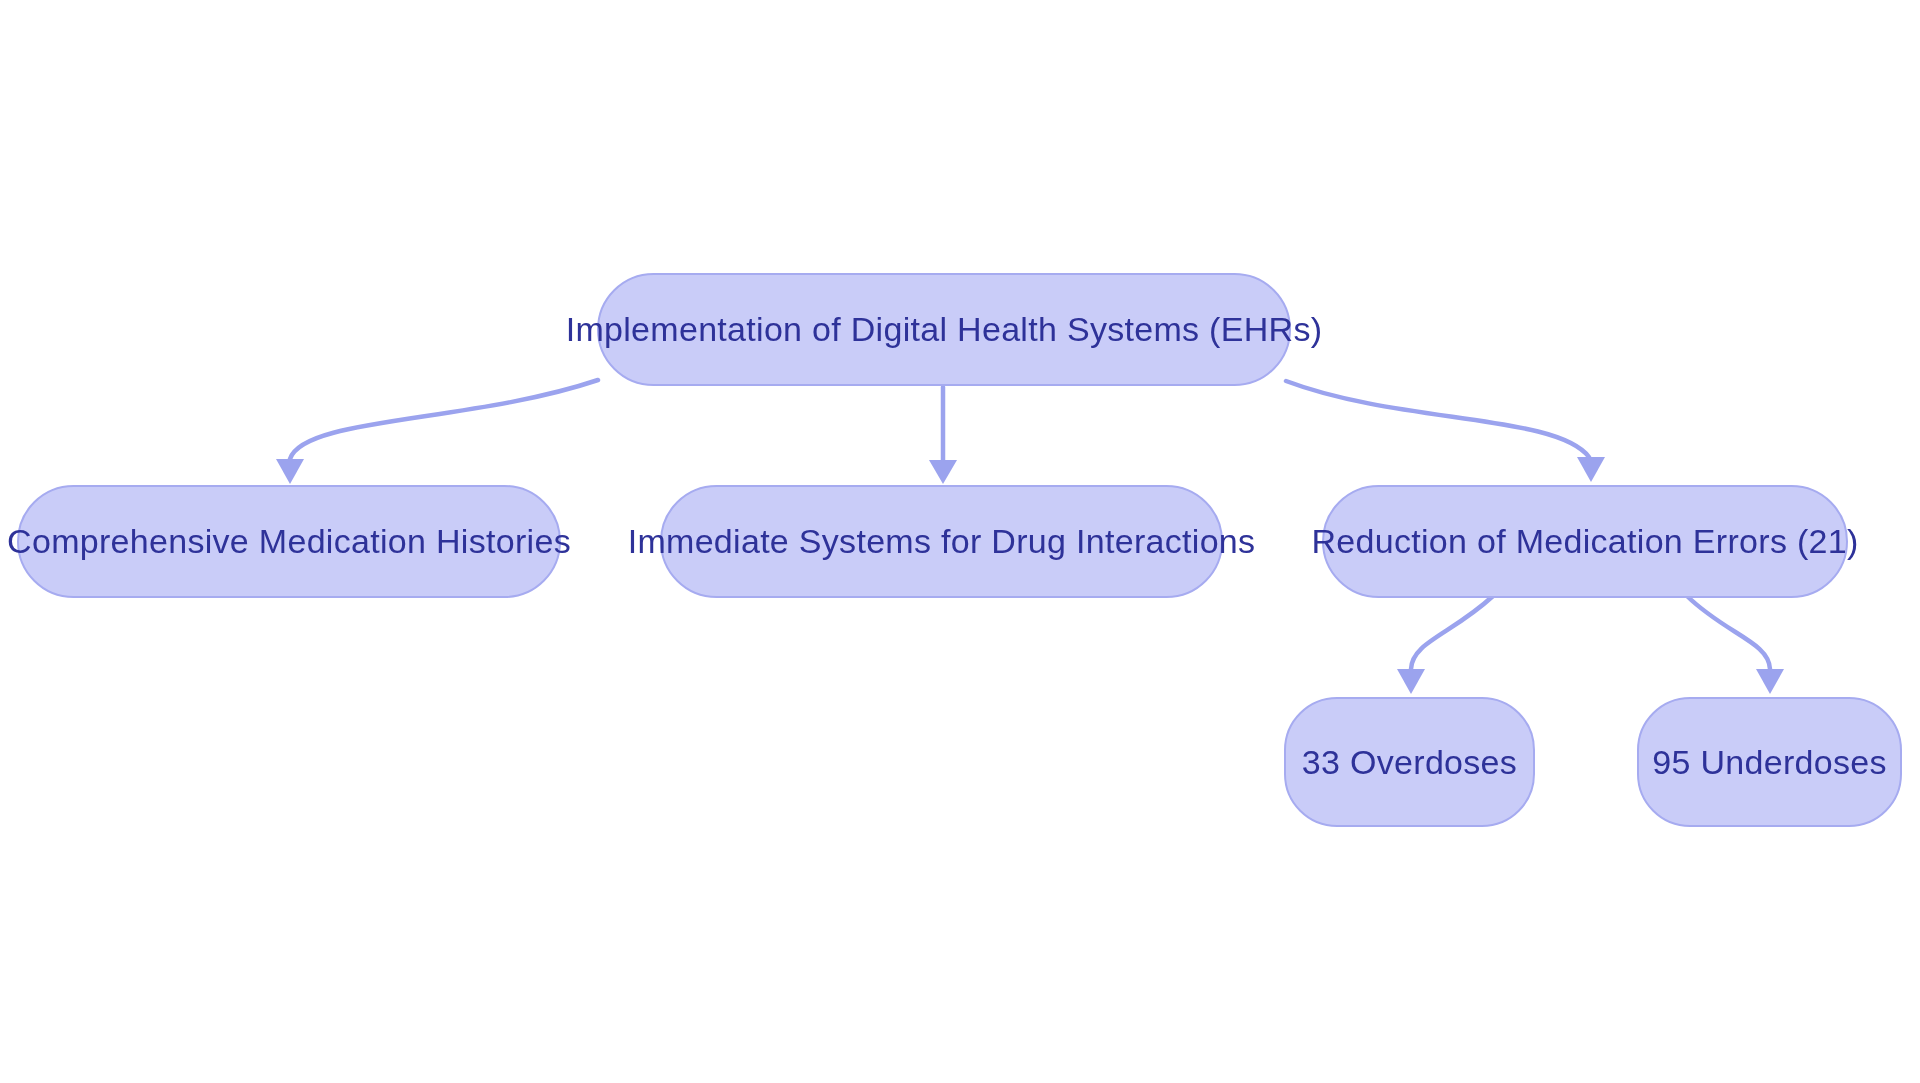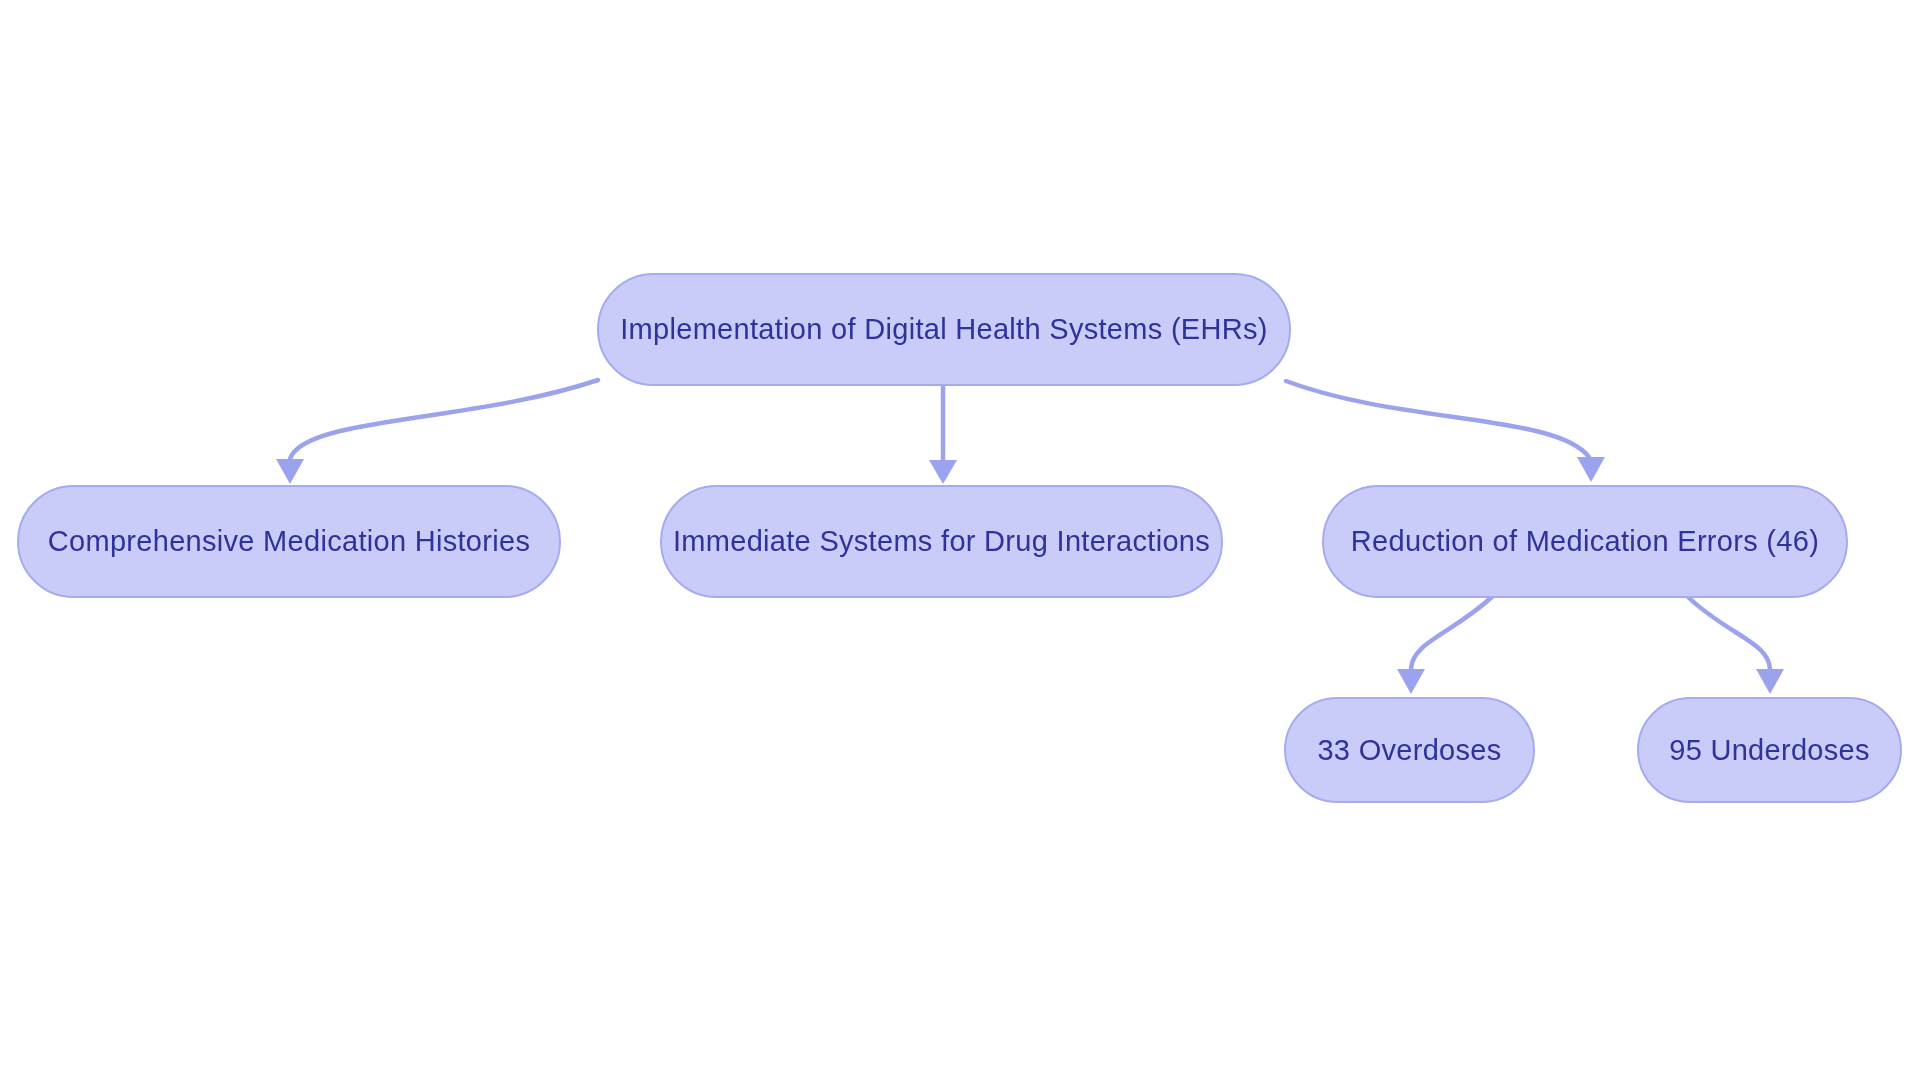--- a/index.html
+++ b/index.html
@@ -38,27 +38,27 @@
     stroke: none;
   }
   .node {
     position: absolute;
     display: flex;
     align-items: center;
     justify-content: center;
     background: var(--node-fill);
     border: 2px solid var(--node-border);
     color: var(--text);
-    font-size: 29px;
+    font-size: 34px;
     letter-spacing: 0.3px;
     white-space: nowrap;
     text-align: center;
   }
   .node-lg { height: 113px; border-radius: 57px; }
-  .node-sm { height: 106px; border-radius: 53px; }
+  .node-sm { height: 130px; border-radius: 53px; }
   #node-root       { left: 597px;  top: 273px; width: 694px; }
   #node-histories  { left: 17px;   top: 485px; width: 544px; }
   #node-alerts     { left: 660px;  top: 485px; width: 563px; }
   #node-errors     { left: 1322px; top: 485px; width: 526px; }
   #node-overdoses  { left: 1284px; top: 697px; width: 251px; }
   #node-underdoses { left: 1637px; top: 697px; width: 265px; }
 </style>
 </head>
 <body>
 
@@ -88,21 +88,21 @@
 
   <div class="node node-lg" id="node-histories">
     <span>Comprehensive Medication Histories</span>
   </div>
 
   <div class="node node-lg" id="node-alerts">
     <span>Immediate Systems for Drug Interactions</span>
   </div>
 
   <div class="node node-lg" id="node-errors">
-    <span>Reduction of Medication Errors (46)</span>
+    <span>Reduction of Medication Errors (21)</span>
   </div>
 
   <div class="node node-sm" id="node-overdoses">
     <span>33 Overdoses</span>
   </div>
 
   <div class="node node-sm" id="node-underdoses">
     <span>95 Underdoses</span>
   </div>
 

